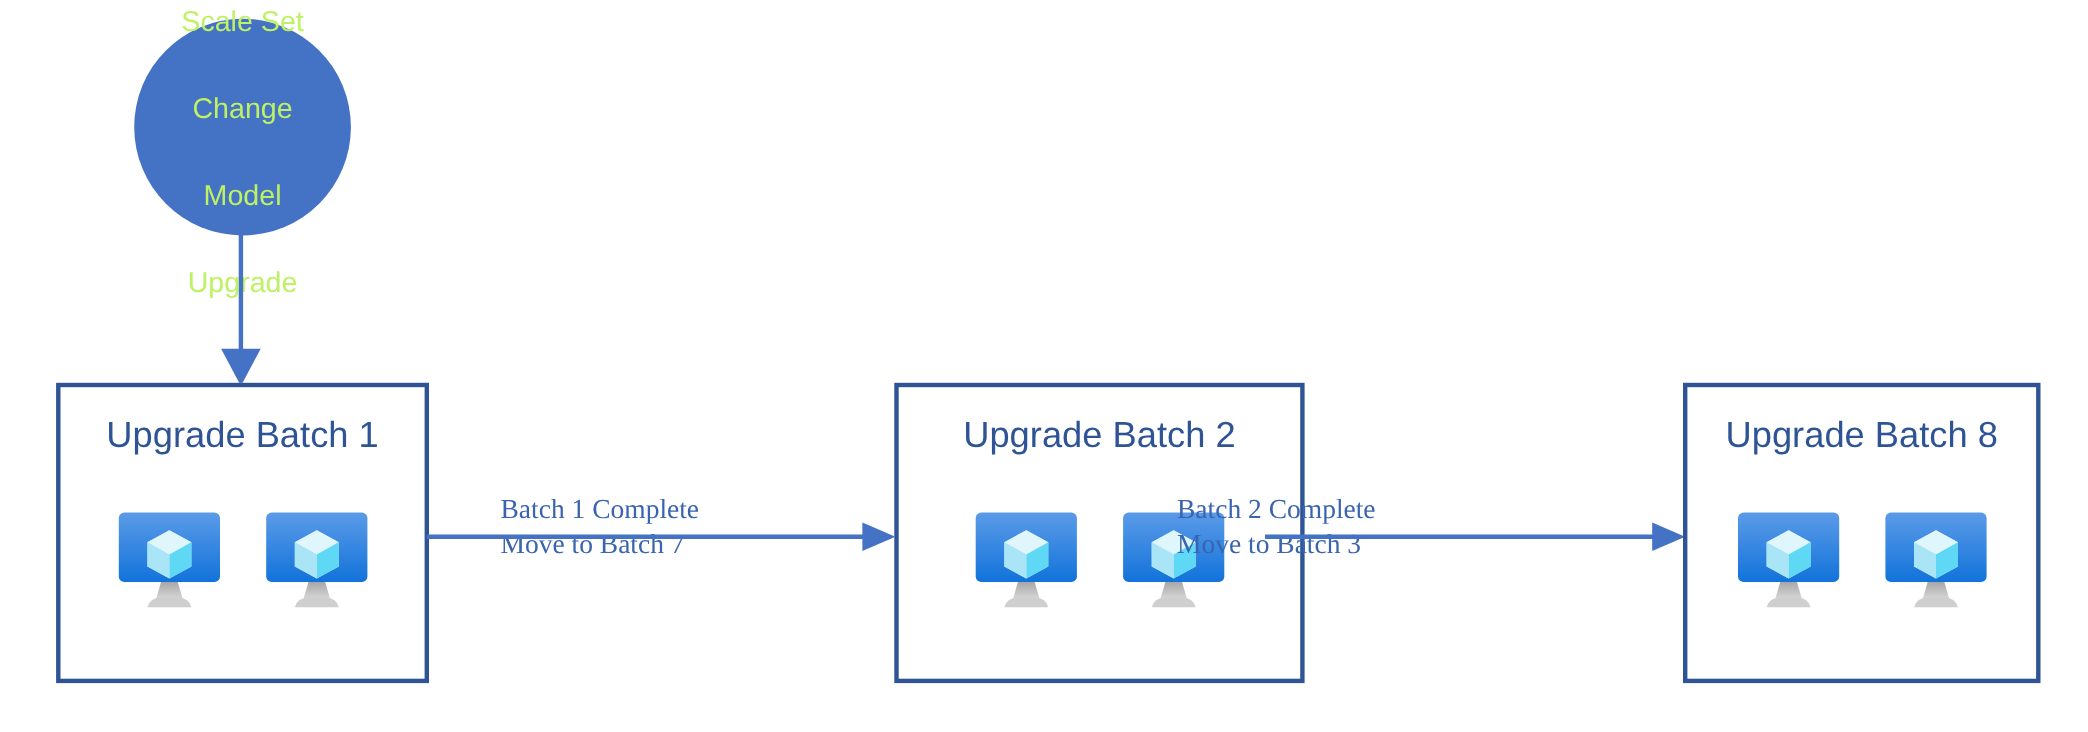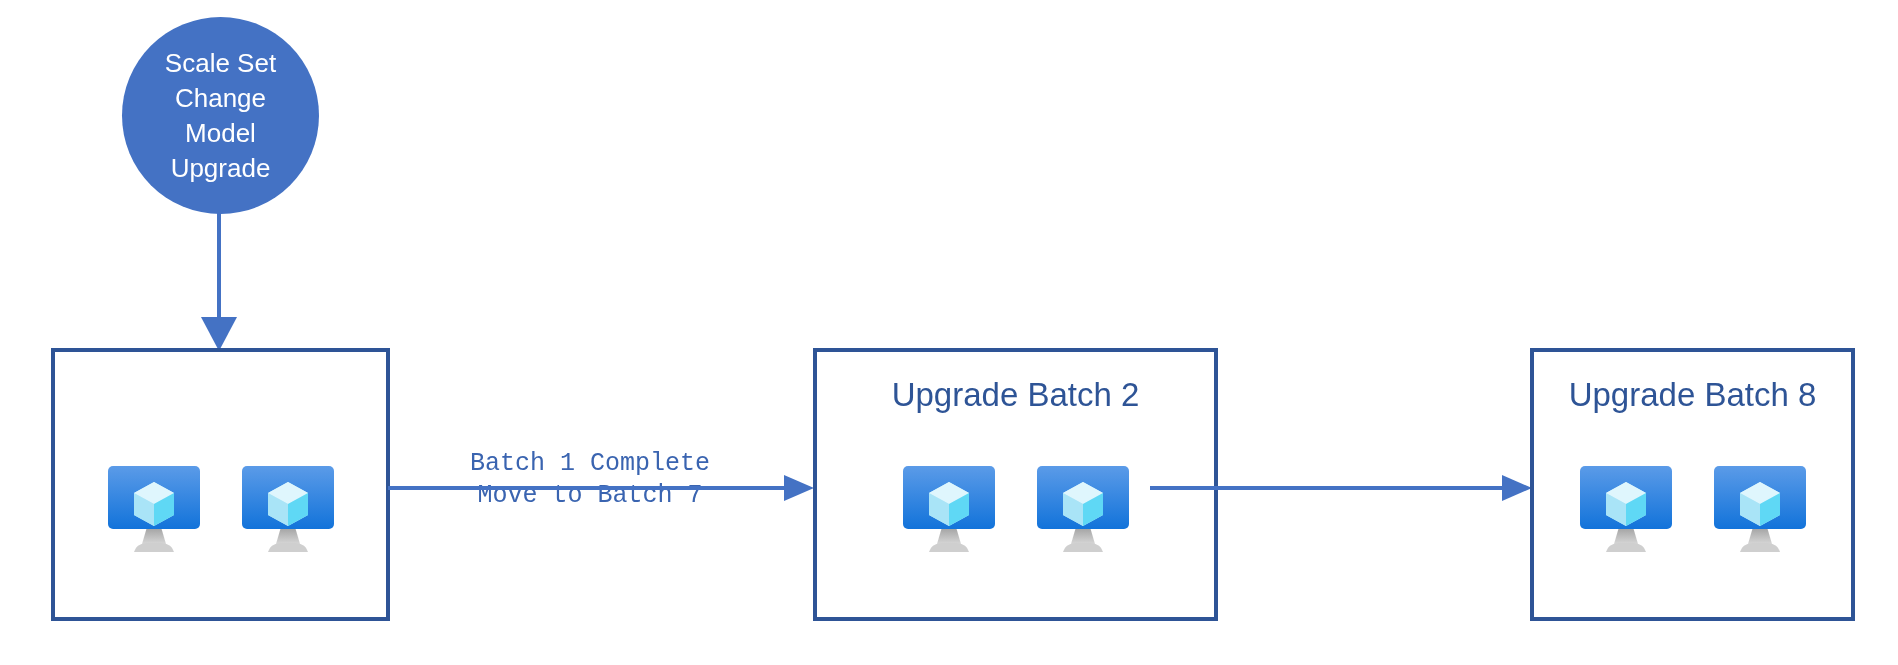--- a/index.html
+++ b/index.html
@@ -31,26 +31,27 @@
     height: 197px;
     border-radius: 50%;
     background: #4472C4;
     display: flex;
     flex-direction: column;
     align-items: center;
     justify-content: center;
     box-sizing: border-box;
   }
   .start-circle .cline {
-    color: #ffffff;
+    color: #bef264;
     font-size: 26px;
     line-height: 35px;
     text-align: center;
     white-space: nowrap;
     font-family: "Liberation Sans", sans-serif;
+    margin-top: 44px;
   }
 
   
   .batch-box {
     position: absolute;
     box-sizing: border-box;
     border: 4px solid #2E5496;
     background: #ffffff;
     top: 348px;
     height: 273px;
@@ -80,26 +81,26 @@
   
   .vm-icon {
     width: 96px;
     height: 92px;
     display: block;
   }
 
   
   .conn-label {
     position: absolute;
-    text-align: center;
+    text-align: left;
     color: #3A64B0;
     font-size: 25px;
     line-height: 32px;
     white-space: nowrap;
-    font-family: Liberation Mono, monospace;
+    font-family: Liberation Serif, serif;
   }
 
   .arrow-svg {
     position: absolute;
     overflow: visible;
   }
 </style>
 </head>
 <body>
 
@@ -111,20 +112,21 @@
     <div class="cline">Model</div>
     <div class="cline">Upgrade</div>
   </div>
 
   <svg class="arrow-svg" style="left:190px; top:205px; width:60px; height:148px;" viewBox="0 0 60 148">
     <line x1="29" y1="0" x2="29" y2="120" stroke="#4472C4" stroke-width="4"></line>
     <polygon points="29,146 11,112 47,112" fill="#4472C4"></polygon>
   </svg>
 
   <div class="batch-box" style="left:51px; width:339px;">
+    <div class="batch-title">Upgrade Batch 1</div>
     <div class="vm-row">
       <svg class="vm-icon" viewBox="0 0 96 92">
         <defs>
           <linearGradient id="g1mon" x1="0" y1="0" x2="0" y2="1">
             <stop offset="0" stop-color="#5B9BE8"></stop>
             <stop offset="1" stop-color="#1273DA"></stop>
           </linearGradient>
           <linearGradient id="g1stand" x1="0" y1="0" x2="0" y2="1">
             <stop offset="0" stop-color="#A0A0A0"></stop>
             <stop offset="1" stop-color="#D6D6D6"></stop>
@@ -156,21 +158,21 @@
 
   <div class="conn-label" style="left:455px; top:448px; width:270px;">
     <div>Batch 1 Complete</div>
     <div>Move to Batch 7</div>
   </div>
   <svg class="arrow-svg" style="left:388px; top:470px; width:428px; height:36px;" viewBox="0 0 428 36">
     <line x1="0" y1="18" x2="402" y2="18" stroke="#4472C4" stroke-width="4"></line>
     <polygon points="426,18 396,5 396,31" fill="#4472C4"></polygon>
   </svg>
 
-  <div class="batch-box" style="left:813px; width:405px;">
+  <div class="batch-box" style="left:813px; width:373px;">
     <div class="batch-title">Upgrade Batch 2</div>
     <div class="vm-row">
       <svg class="vm-icon" viewBox="0 0 96 92">
         <path d="M41 63 h14 l5 17 h-24 z" fill="url(#g1stand)"></path>
         <path d="M28 88 q2-8 12-9 h16 q10 1 12 9 z" fill="#CFCFCF"></path>
         <rect x="2" y="2" width="92" height="63" rx="5" fill="url(#g1mon)"></rect>
         <g>
           <polygon points="48,18 68,29 68,51 48,62 28,51 28,29" fill="#C3EDFB"></polygon>
           <polygon points="48,18 68,29 48,40 28,29" fill="#DFF6FD"></polygon>
           <polygon points="48,40 68,29 68,51 48,62" fill="#5FD8F5"></polygon>
@@ -184,20 +186,24 @@
         <g>
           <polygon points="48,18 68,29 68,51 48,62 28,51 28,29" fill="#C3EDFB"></polygon>
           <polygon points="48,18 68,29 48,40 28,29" fill="#DFF6FD"></polygon>
           <polygon points="48,40 68,29 68,51 48,62" fill="#5FD8F5"></polygon>
           <polygon points="48,40 28,29 28,51 48,62" fill="#A9E4F7"></polygon>
         </g>
       </svg>
     </div>
   </div>
 
+  <div class="conn-label" style="left:1070px; top:448px; width:270px;">
+    <div>Batch 2 Complete</div>
+    <div>Move to Batch 3</div>
+  </div>
   <svg class="arrow-svg" style="left:1150px; top:470px; width:384px; height:36px;" viewBox="0 0 384 36">
     <line x1="0" y1="18" x2="358" y2="18" stroke="#4472C4" stroke-width="4"></line>
     <polygon points="382,18 352,5 352,31" fill="#4472C4"></polygon>
   </svg>
 
   <div class="batch-box" style="left:1530px; width:325px;">
     <div class="batch-title">Upgrade Batch 8</div>
     <div class="vm-row">
       <svg class="vm-icon" viewBox="0 0 96 92">
         <path d="M41 63 h14 l5 17 h-24 z" fill="url(#g1stand)"></path>

